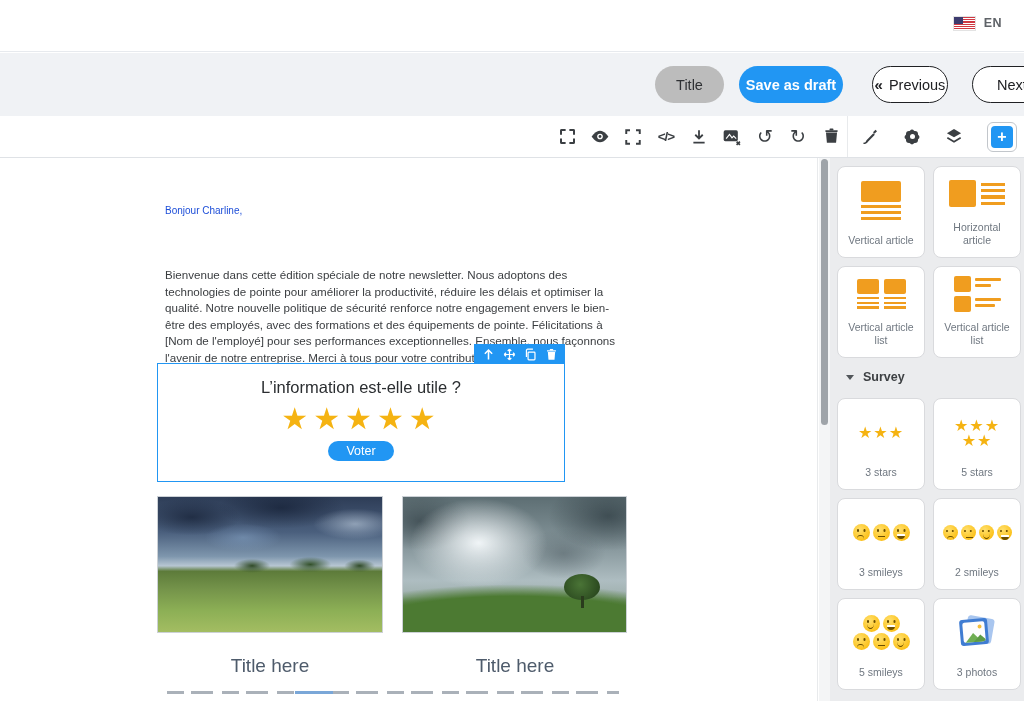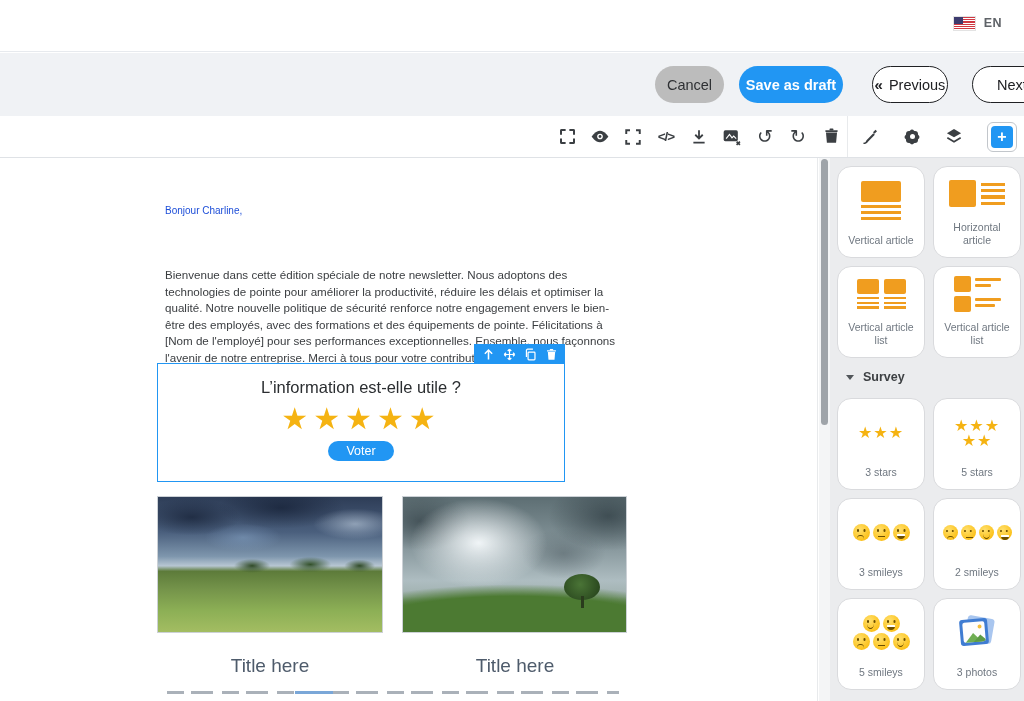--- a/index.html
+++ b/index.html
@@ -102,21 +102,21 @@
 
   
   .vscroll { position:absolute; top:158px; left:819px; width:11px; height:543px; background:#f4f5f6; }
   .vthumb { position:absolute; top:1px; left:2px; width:7px; height:266px; background:#9fa4a9;
     border-radius:4px; cursor:grab; }
 
   
   .sidebar { position:absolute; top:158px; left:830px; width:194px; height:543px; background:#ebecee;
     overflow:hidden; }
   .grid { display:grid; grid-template-columns:88px 88px; gap:8px; padding:8px 0 0 7px; }
-  .card { width:88px; height:92px; background:#fff; border:1px solid #d9dadd; border-radius:14px;
+  .card { width:88px; height:92px; background:#fff; border:1px solid #d9dadd; border-radius:8px;
     display:flex; flex-direction:column; align-items:center; justify-content:flex-end; cursor:grab; }
   .card .icw { flex:1; display:flex; align-items:center; justify-content:center; width:100%; }
   .card .lbl { font-size:10.5px; color:#6f7780; text-align:center; line-height:1.3; padding:0 6px 9px; }
   .sec-head { height:26px; margin-top:6px; display:flex; align-items:center; gap:9px; padding-left:16px;
     cursor:pointer; }
   .tri { width:0; height:0; border-left:4.5px solid transparent; border-right:4.5px solid transparent;
     border-top:5.5px solid #52565a; }
   .sec-title { font-size:12.5px; font-weight:bold; color:#3d4043; }
 
   
@@ -178,21 +178,21 @@
 <div id="app">
 
   <div class="topbar">
     <div class="lang">
       <span class="flag"></span>
       <span class="lang-label">EN</span>
     </div>
   </div>
 
   <div class="actionbar">
-    <button class="btn btn-cancel">Cancel</button>
+    <button class="btn btn-cancel">Title</button>
     <button class="btn btn-save">Save as draft</button>
     <button class="btn btn-outline btn-prev">
       <span class="chev">«</span>
       <span>Previous</span>
     </button>
     <button class="btn btn-outline btn-next">Next</button>
   </div>
 
   <div class="toolbar">
     <div class="tb-main">

